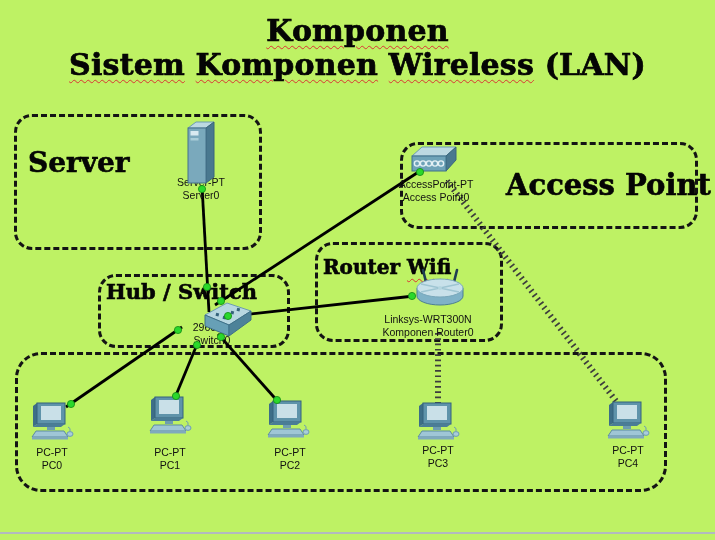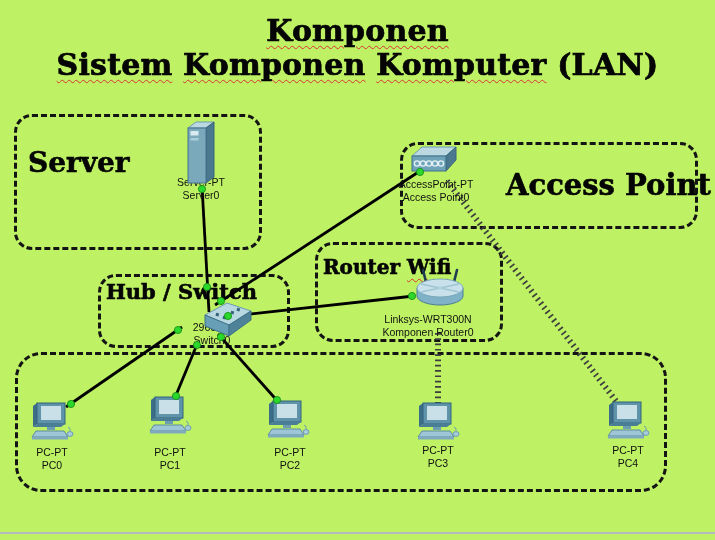--- a/index.html
+++ b/index.html
@@ -46,21 +46,21 @@
 </head>
 <body>
 
 <div id="stage">
 
   <div class="title">
     <div><span class="squig">Komponen</span></div>
     <div>
       <span class="squig">Sistem</span>
       <span class="squig">Komponen</span>
-      <span class="squig">Komputer</span>
+      <span class="squig">Wireless</span>
       <span>(LAN)</span>
     </div>
   </div>
 
   <div class="gbox r18" style="left:14px;  top:114px; width:248px; height:136px;"></div>
   <div class="gbox r18" style="left:400px; top:142px; width:298px; height:87px;"></div>
   <div class="gbox r18" style="left:315px; top:242px; width:188px; height:100px;"></div>
   <div class="gbox r18" style="left:98px;  top:274px; width:192px; height:74px;"></div>
   <div class="gbox r28" style="left:15px;  top:352px; width:652px; height:140px;"></div>
 

